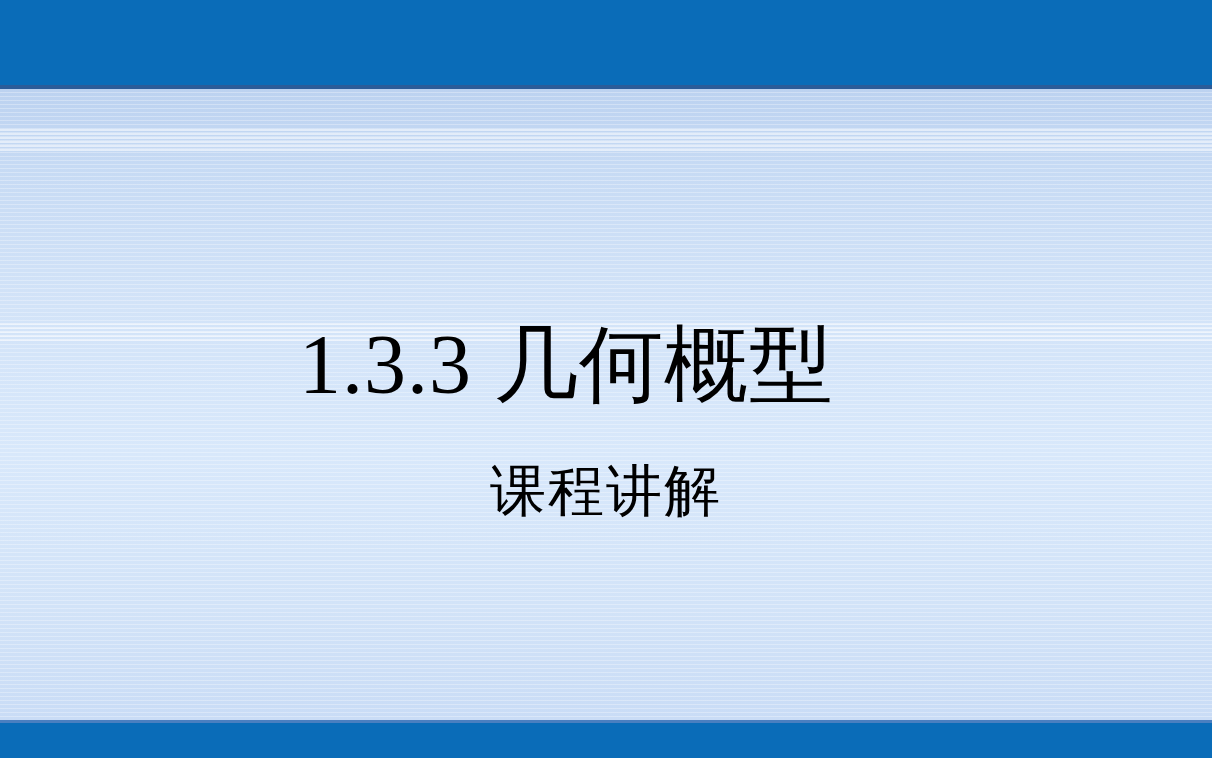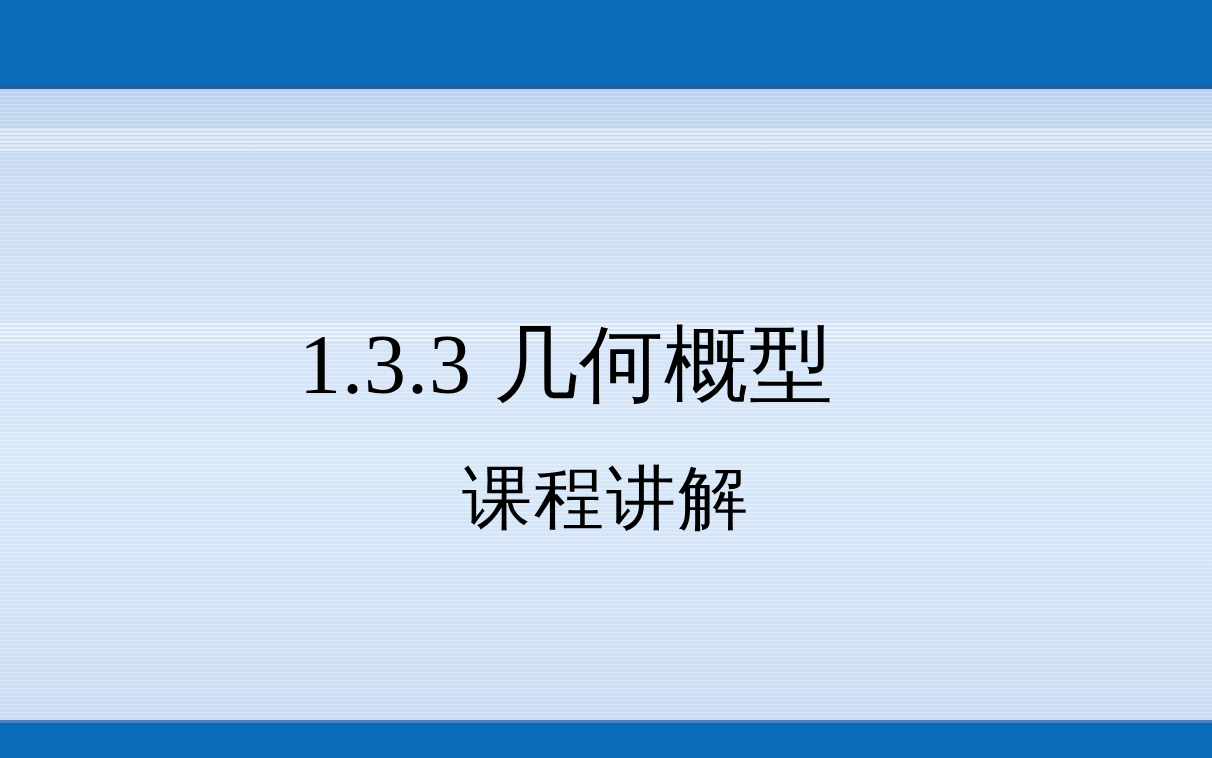--- a/index.html
+++ b/index.html
@@ -124,21 +124,21 @@
     letter-spacing: 1px;
     white-space: nowrap;
     font-family: "Liberation Serif", "DejaVu Serif", serif;
   }
   .title-sub {
     position: absolute;
     left: 0;
     top: 373px;
     width: 1212px;
     text-align: center;
-    font-size: 70px;
+    font-size: 56px;
     line-height: 1.05;
     color: #000000;
     letter-spacing: 2px;
     white-space: nowrap;
     font-family: "Liberation Serif", "DejaVu Serif", serif;
   }
 </style>
 </head>
 <body>
 

